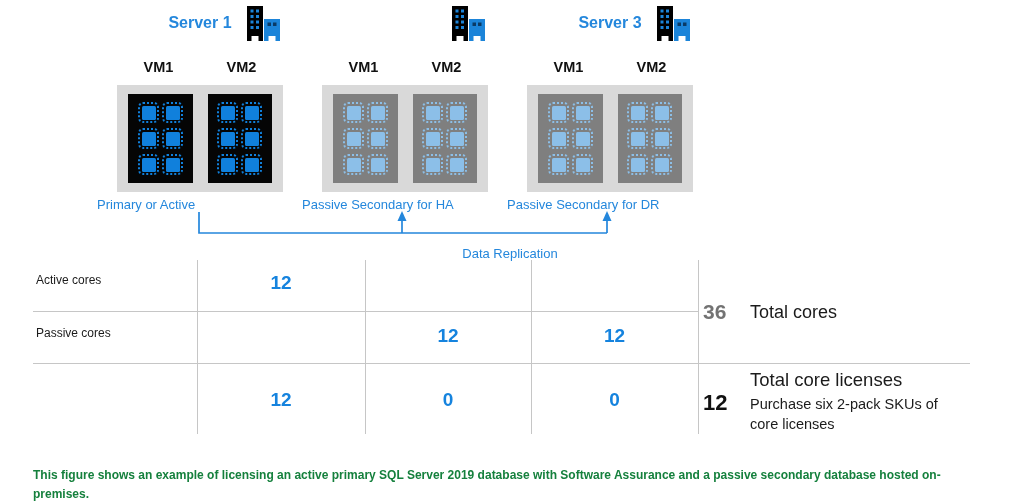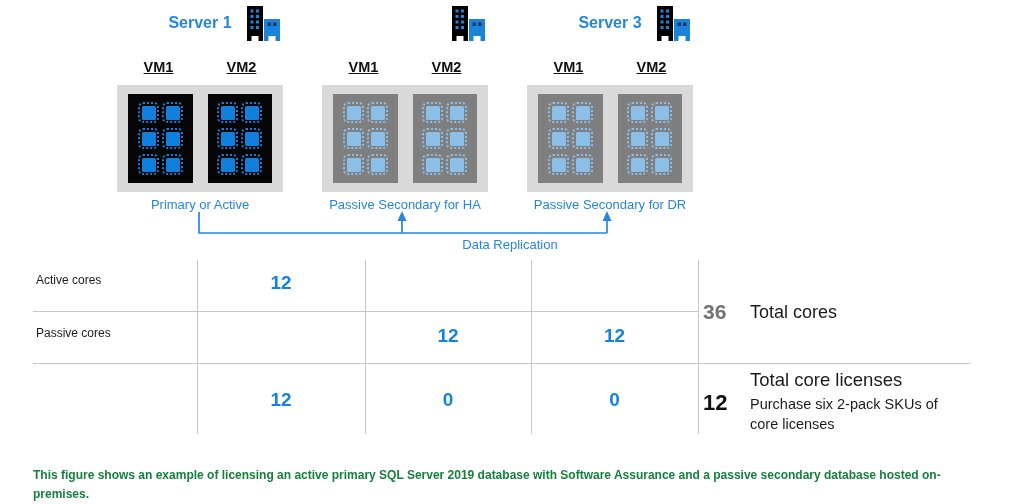--- a/index.html
+++ b/index.html
@@ -9,46 +9,46 @@
   }
   
   .server-col{position:absolute;top:0;width:166px;height:240px;}
   .server-header{position:absolute;top:4px;left:0;width:100%;height:40px;}
   .server-name{
     position:absolute;top:10px;left:0;width:100%;text-align:center;
     font-size:16px;font-weight:600;color:var(--accent,#2487dc);
   }
   .building-icon{position:absolute;top:1px;left:calc(50% + 44px);width:38px;height:38px;}
   .vm-labels{position:absolute;top:59px;left:0;width:100%;display:flex;}
-  .vm-label{flex:1;text-align:center;font-size:14.5px;font-weight:700;color:#111;text-decoration:underline;}
+  .vm-label{flex:1;text-align:center;font-size:14.5px;font-weight:700;color:#111;}
   .host-box{
     position:absolute;top:85px;left:0;width:166px;height:107px;
     background:var(--host-bg,#d9d9d9);box-sizing:border-box;
     display:flex;gap:15px;padding:9px 11px;
   }
   .vm-box{
     flex:1;display:grid;grid-template-columns:1fr 1fr;grid-template-rows:1fr 1fr 1fr;
     place-items:center;padding:5px 8px;box-sizing:border-box;
   }
   .active .vm-box{background:var(--active-vm-bg,#050505);}
   .passive .vm-box{background:var(--passive-vm-bg,#7f7f7f);}
   .chip{
     width:21px;height:21px;box-sizing:border-box;border-radius:5px;
     border:2px dotted;padding:1.5px;background-clip:content-box !important;
   }
   .active .chip{border-color:var(--active-chip,#1080dc);background:var(--active-chip,#1080dc);}
   .passive .chip{border-color:var(--passive-chip,#8cbfe8);background:var(--passive-chip,#8cbfe8);}
   .state-label{
-    position:absolute;top:197px;left:-20px;width:206px;text-align:center;
+    position:absolute;top:197px;left:-20px;width:206px;
     font-size:13px;color:var(--accent,#2487dc);
   }
   
   .connector{position:absolute;left:0;top:0;pointer-events:none;}
   .replication-label{
-    position:absolute;left:425px;top:237px;width:170px;text-align:center;
+    position:absolute;left:425px;top:246px;width:170px;text-align:center;
     font-size:13px;color:var(--accent,#2487dc);
   }
   
   .vline{position:absolute;top:260px;height:174px;width:1px;background:var(--grid-line,#c6c6c6);}
   .v0{left:197px}.v1{left:365px}.v2{left:531px}.v3{left:698px}
   .hline{position:absolute;height:1px;background:var(--grid-line,#c6c6c6);left:33px;}
   .h0{top:311px;width:665px;}
   .h1{top:363px;width:937px;}
   .rowlabel{
     position:absolute;left:0;width:188px;text-align:left;

